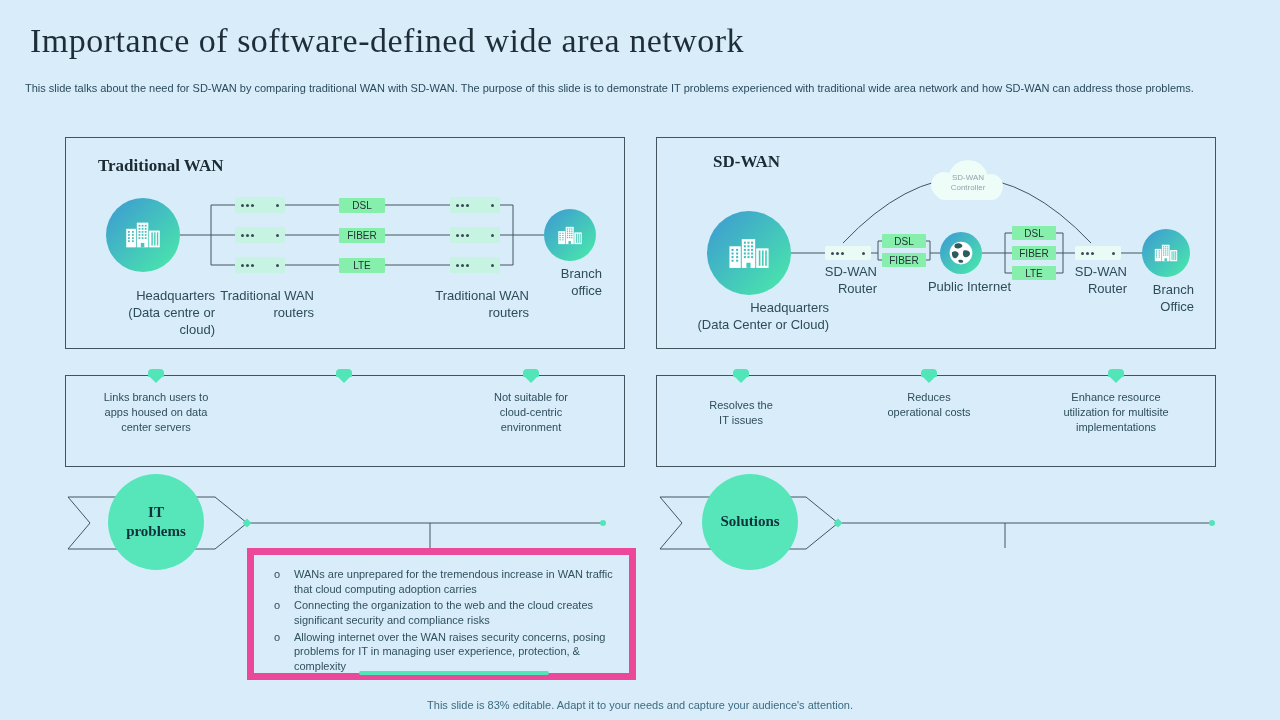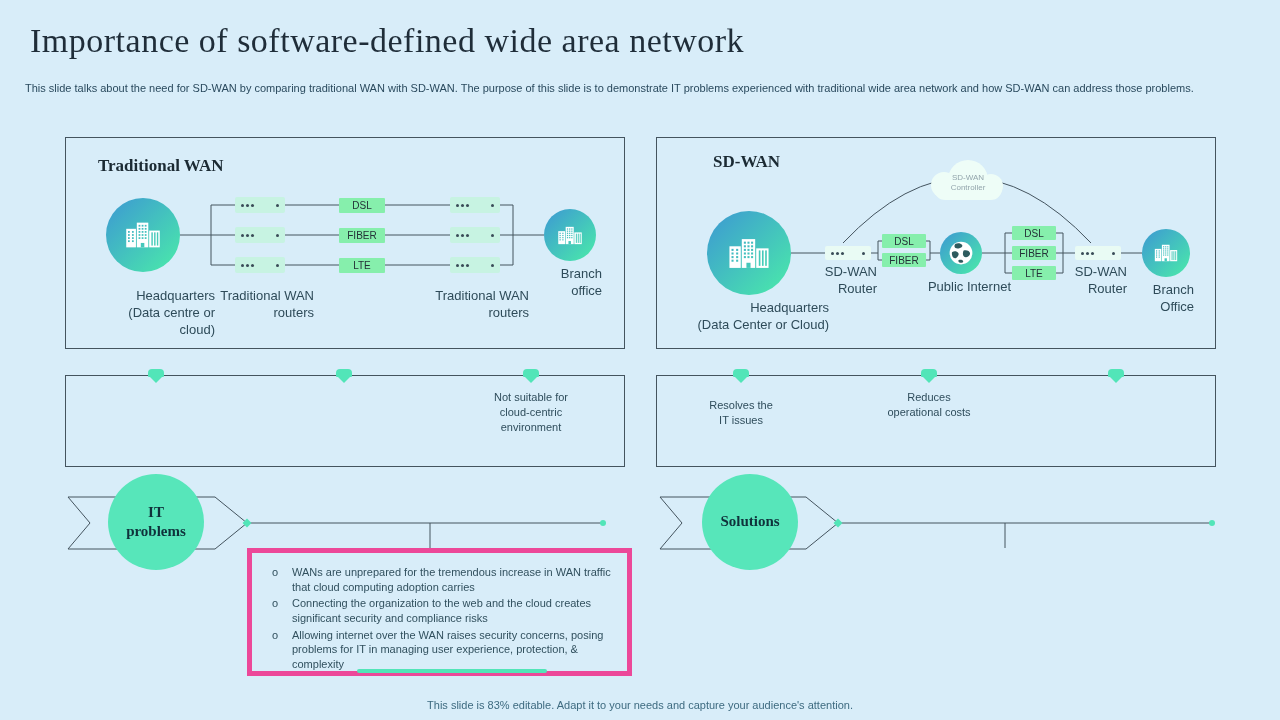--- a/index.html
+++ b/index.html
@@ -56,21 +56,21 @@
   .pin::after{content:"";position:absolute;left:2px;top:8px;width:0;height:0;
        border-left:6px solid transparent;border-right:6px solid transparent;
        border-top:6px solid #52e5b8;}
 
   
   .callout-svg{position:absolute;}
   .badge-circle{position:absolute;width:96px;height:96px;border-radius:50%;
        background:#57e6ba;display:flex;align-items:center;justify-content:center;
        text-align:center;font-family:"Liberation Serif",serif;font-weight:700;
        font-size:15px;color:#0f323b;line-height:1.3;}
-  .callout-box{position:absolute;border:5px solid #ec4899;height:118px;}
+  .callout-box{position:absolute;border:7px solid #ec4899;height:118px;}
   #it-box{left:247px;top:548px;width:375px;}
   #sol-box{left:843px;top:548px;width:370px;}
   .bullets{list-style:none;margin:12px 10px 0 10px;padding:0;
            font-size:11px;color:#31505e;line-height:1.33;}
   .bullets li{position:relative;padding-left:30px;margin-bottom:2px;}
   .bullets li::before{content:"o";position:absolute;left:10px;top:0;color:#31505e;}
   .callout-underline{position:absolute;bottom:-2px;height:4px;background:#52e5b8;
            border-radius:2px;}
   #it-box .callout-underline{left:105px;width:190px;}
   #sol-box .callout-underline{left:100px;width:195px;}
@@ -255,33 +255,39 @@
     <div class="node-label pre" style="left:400px;top:126px;width:70px;">SD-WAN
 Router</div>
     <div class="node-label pre" style="left:481px;top:144px;width:56px;">Branch
 Office</div>
   </section>
 
   <section class="feature-box" id="trad-features">
     <span class="pin" style="left:82px;"></span>
     <span class="pin" style="left:270px;"></span>
     <span class="pin" style="left:457px;"></span>
+    <div class="feature pre" style="left:10px;">Links branch users to
+apps housed on data
+center servers</div>
     <div class="feature pre" style="left:385px;">Not suitable for
 cloud-centric
 environment</div>
   </section>
 
   <section class="feature-box" id="sdwan-features">
     <span class="pin" style="left:76px;"></span>
     <span class="pin" style="left:264px;"></span>
     <span class="pin" style="left:451px;"></span>
     <div class="feature pre" style="left:4px;margin-top:8px;">Resolves the
 IT issues</div>
     <div class="feature pre" style="left:192px;">Reduces
 operational  costs</div>
+    <div class="feature pre" style="left:379px;">Enhance resource
+utilization for multisite
+implementations</div>
   </section>
 
   <svg class="callout-svg" style="left:60px;top:490px;" width="570" height="66">
     <polygon points="8,7 155,7 187,33 155,59 8,59 30,33" fill="none" stroke="#44545f" stroke-width="1"></polygon>
     <path d="M187 33 H543 M370 33 V58" stroke="#44545f" stroke-width="1" fill="none"></path>
     <rect x="183.8" y="29.8" width="6.4" height="6.4" transform="rotate(45 187 33)" fill="#52e5b8"></rect>
     <circle cx="543" cy="33" r="3" fill="#52e5b8"></circle>
   </svg>
   <div class="badge-circle pre" style="left:108px;top:474px;">IT
 problems</div>

